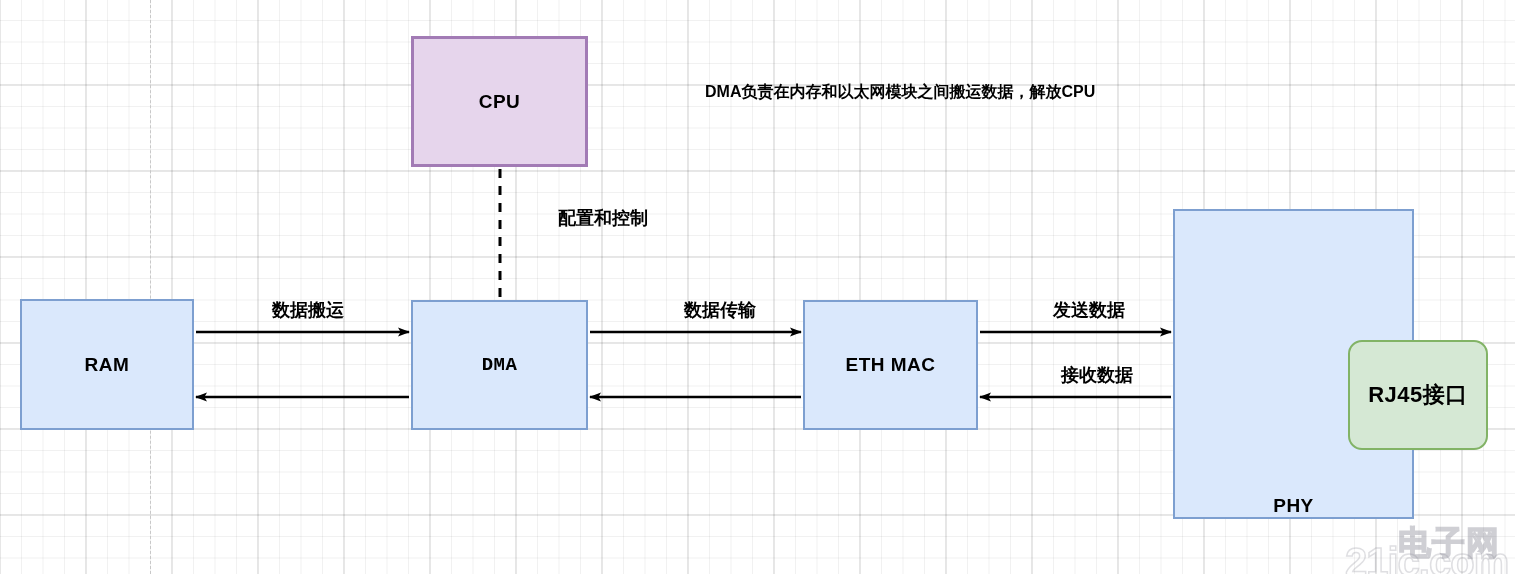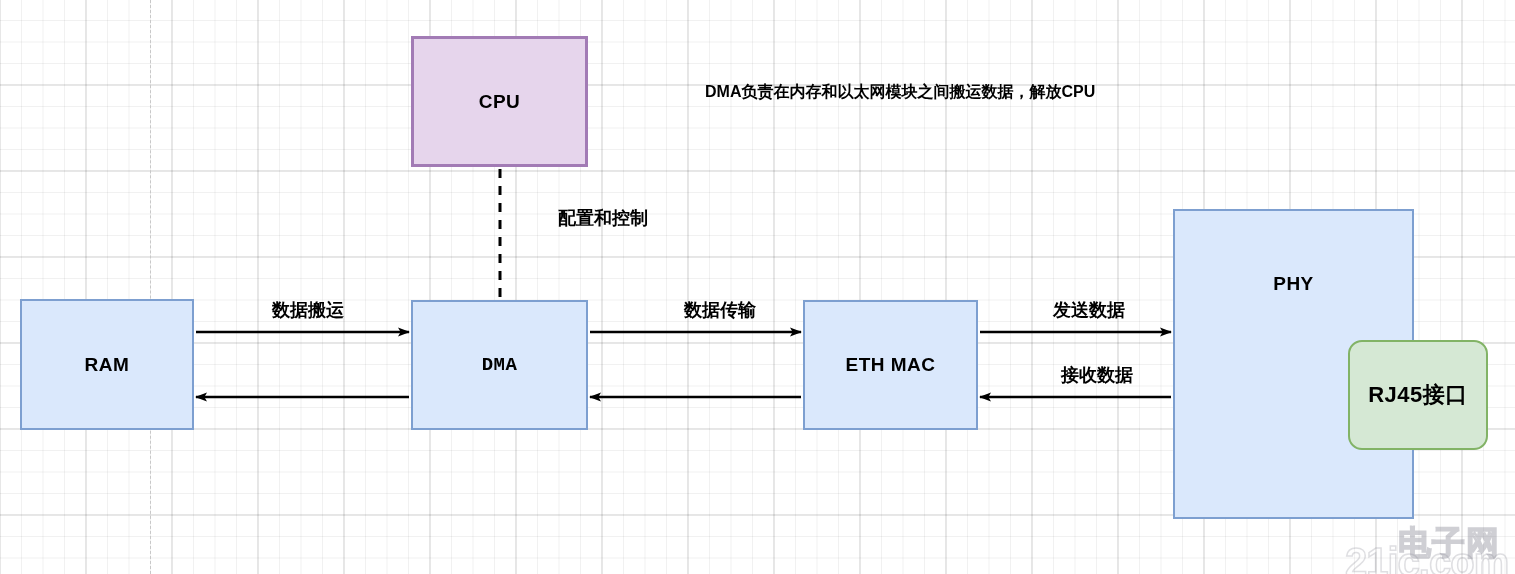--- a/index.html
+++ b/index.html
@@ -50,21 +50,21 @@
   .node-purple {
     background: #e6d5ec;
     border: 3px solid #a27bb5;
   }
   .node-green {
     background: #d5e8d4;
     border: 2px solid #82b366;
     border-radius: 14px;
   }
   .node-top-label {
-    align-items: flex-start;
+    align-items: flex-end;
     padding-top: 62px;
   }
   .edge-label {
     position: absolute;
     font-weight: bold;
     color: #000000;
     white-space: nowrap;
     transform: translateX(-50%);
     margin-left: 15px;
   }

